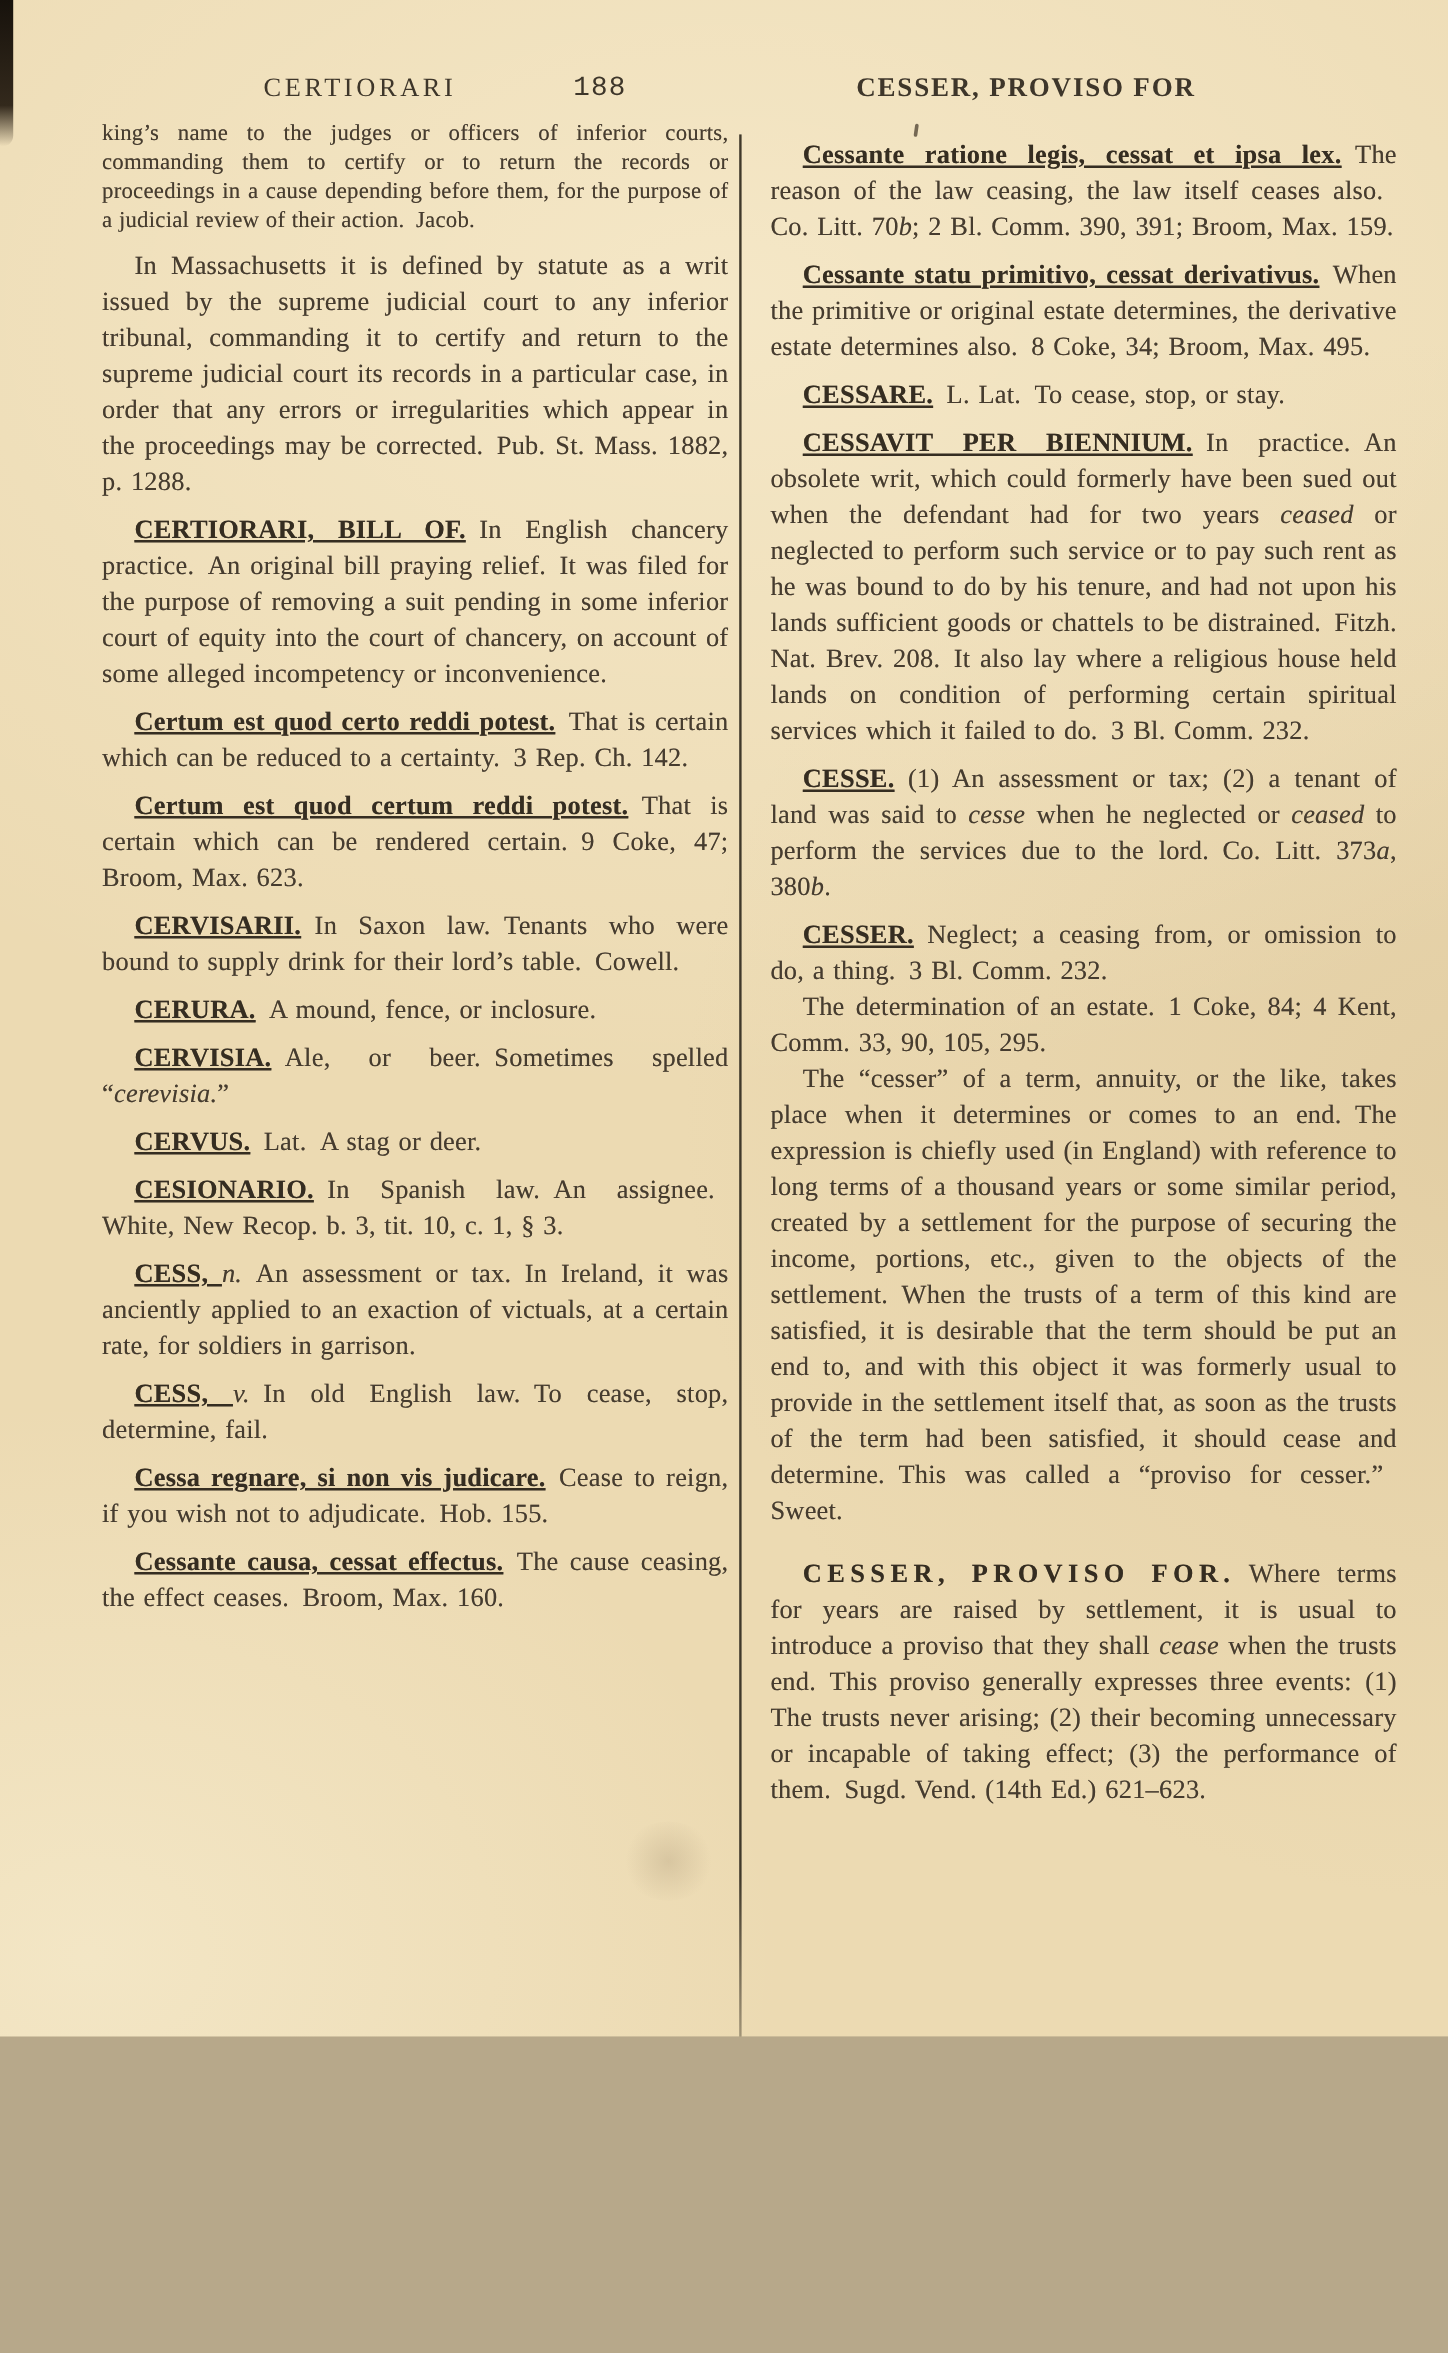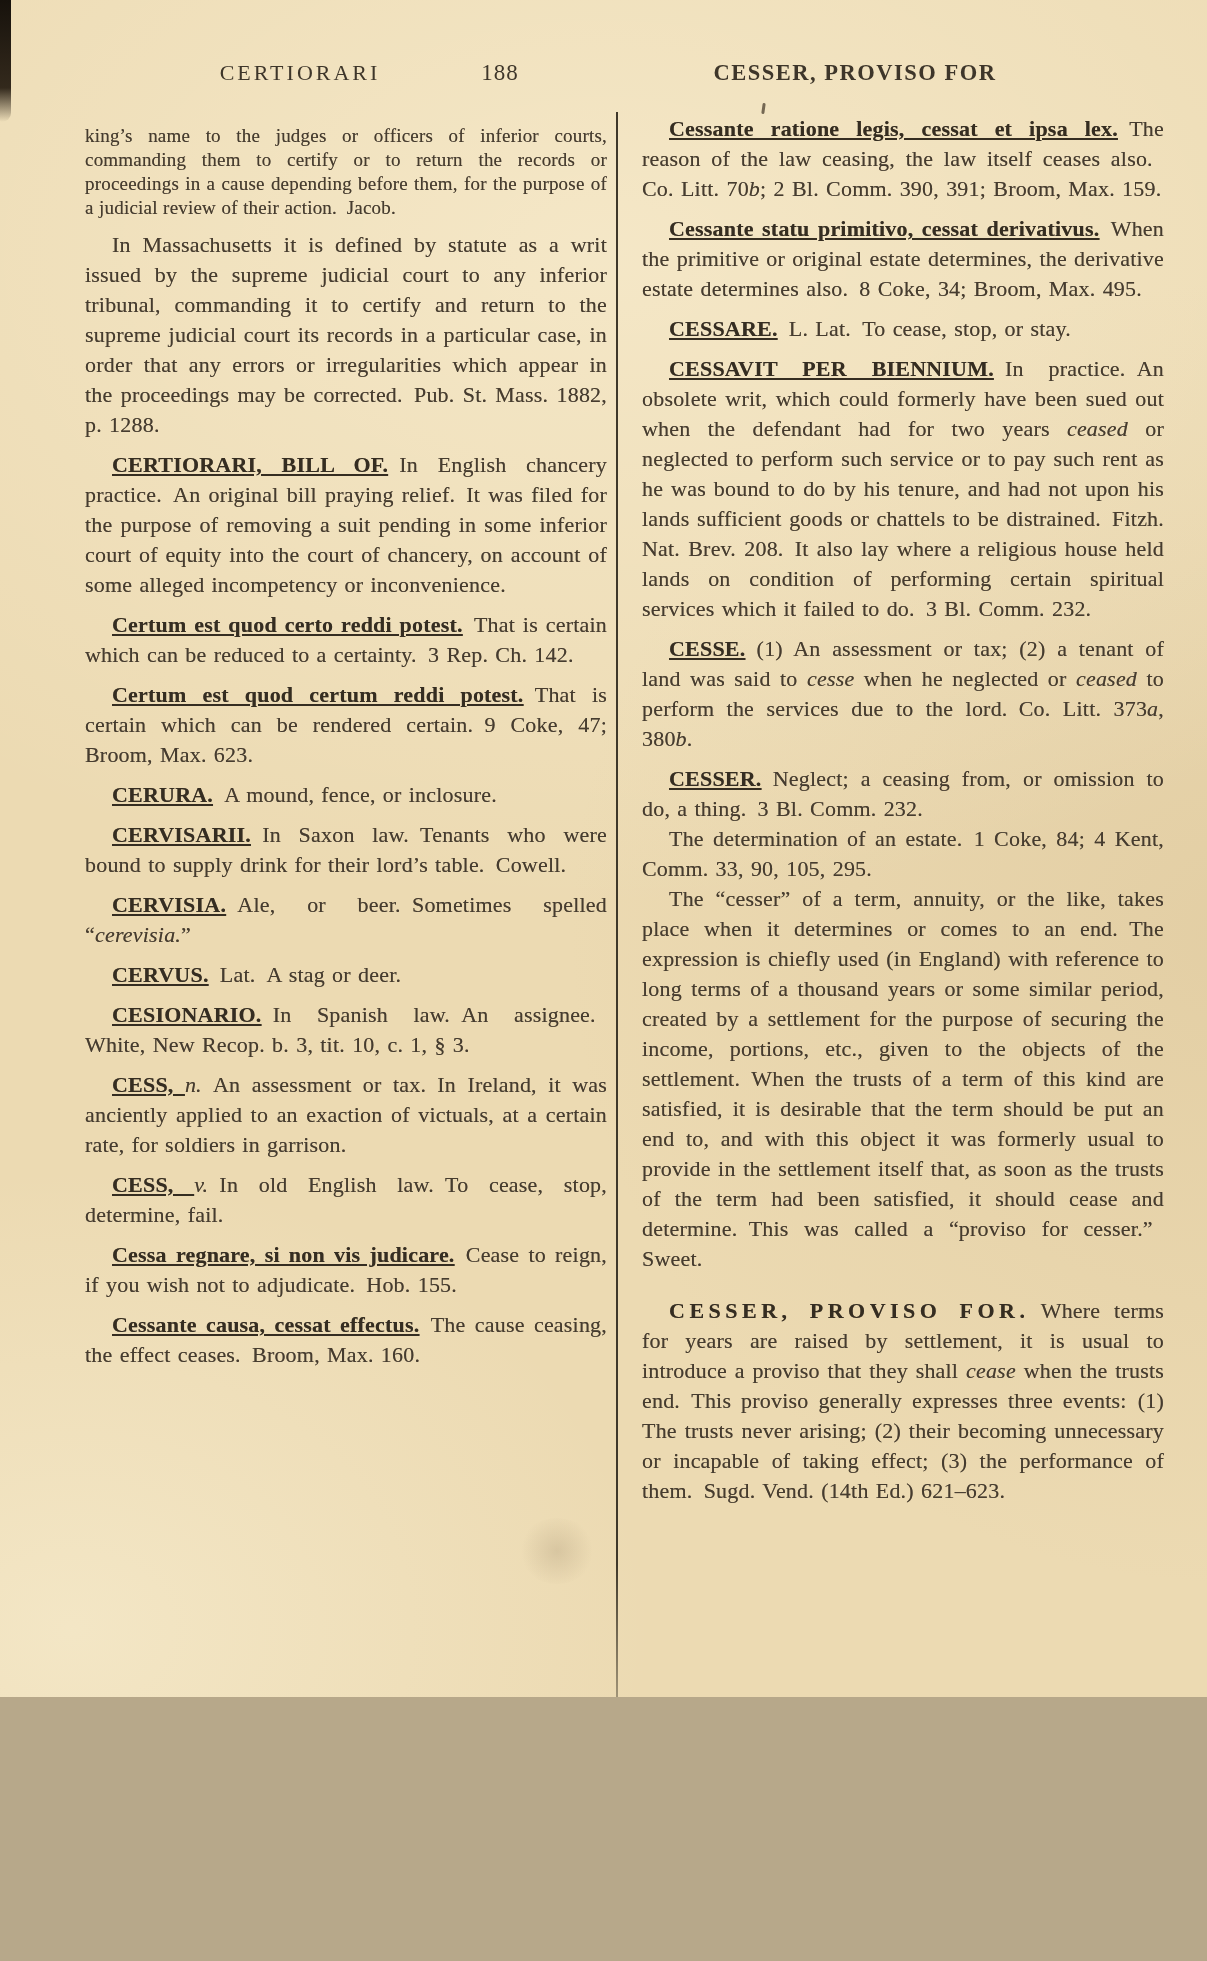--- a/index.html
+++ b/index.html
@@ -27,30 +27,30 @@
     position:absolute;left:0;top:0;width:11px;height:122px;
     background:linear-gradient(180deg,#17120c,#33291c 72%,rgba(51,41,28,0));
     border-radius:0 0 9px 2px;
   }
   
   .hdr{
     position:absolute;top:60px;height:34px;
     white-space:nowrap;text-align:center;color:#3e362a;
   }
   .hdr.left{left:40px;width:520px;font-size:22px;letter-spacing:3px;}
-  .hdr.num{left:455px;width:90px;font-size:23px;letter-spacing:1px;}
+  .hdr.num{left:455px;width:90px;font-size:23px;letter-spacing:1px;font-family:Liberation Mono, monospace;}
   .hdr.right{left:595px;width:520px;font-size:22.5px;font-weight:700;letter-spacing:1.5px;}
   
   .rule{
     position:absolute;left:616px;top:112px;width:2.4px;height:1688px;
     background:linear-gradient(180deg,var(--rule) 0%,var(--rule) 86%,rgba(63,56,42,0) 100%);
   }
   
   .col{
-    position:absolute;top:124px;width:522px;
+    position:absolute;top:100px;width:522px;
     font-size:22px;line-height:30px;
     text-align:justify;
     letter-spacing:0.2px;word-spacing:1.5px;
     text-shadow:0 0 0.4px rgba(60,50,40,0.55);
   }
   .col.left{left:85px;}
   .col.right{left:642px;top:114px;}
   .para{margin:10px 0 0 0;text-indent:27px;}
   .col > .para:first-child{margin-top:0;}
   .para.noindent{text-indent:0;}
@@ -91,22 +91,22 @@
   <div class="rule"></div>
   <div class="speck-tick"></div>
   <div class="stain"></div>
 
   <div class="col left" id="col-left">
       <p class="para small noindent"><span class="run-n">king’s name to the judges or officers of inferior courts, commanding them to certify or to return the records or proceedings in a cause depending before them, for the purpose of a judicial review of their action. Jacob.</span></p>
       <p class="para"><span class="run-n">In Massachusetts it is defined by statute as a writ issued by the supreme judicial court to any inferior tribunal, commanding it to certify and return to the supreme judicial court its records in a particular case, in order that any errors or irregularities which appear in the proceedings may be corrected. Pub. St. Mass. 1882, p. 1288.</span></p>
       <p class="para"><span class="run-b">CERTIORARI, BILL OF.</span><span class="run-n"> In English chancery practice. An original bill praying relief. It was filed for the purpose of removing a suit pending in some inferior court of equity into the court of chancery, on account of some alleged incompetency or inconvenience.</span></p>
       <p class="para"><span class="run-b">Certum est quod certo reddi potest.</span><span class="run-n"> That is certain which can be reduced to a certainty. 3 Rep. Ch. 142.</span></p>
       <p class="para"><span class="run-b">Certum est quod certum reddi potest.</span><span class="run-n"> That is certain which can be rendered certain. 9 Coke, 47; Broom, Max. 623.</span></p>
+      <p class="para"><span class="run-b">CERVISARII.</span><span class="run-n"> In Saxon law. Tenants who were bound to supply drink for their lord’s table. Cowell.</span></p>
       <p class="para"><span class="run-b">CERURA.</span><span class="run-n"> A mound, fence, or inclosure.</span></p>
-      <p class="para"><span class="run-b">CERVISARII.</span><span class="run-n"> In Saxon law. Tenants who were bound to supply drink for their lord’s table. Cowell.</span></p>
       <p class="para"><span class="run-b">CERVISIA.</span><span class="run-n"> Ale, or beer. Sometimes spelled “</span><span class="run-i">cerevisia.</span><span class="run-n">”</span></p>
       <p class="para"><span class="run-b">CERVUS.</span><span class="run-n"> Lat. A stag or deer.</span></p>
       <p class="para"><span class="run-b">CESIONARIO.</span><span class="run-n"> In Spanish law. An assignee. White, New Recop. b. 3, tit. 10, c. 1, § 3.</span></p>
       <p class="para"><span class="run-b">CESS, </span><span class="run-i">n.</span><span class="run-n"> An assessment or tax. In Ireland, it was anciently applied to an exaction of victuals, at a certain rate, for soldiers in garrison.</span></p>
       <p class="para"><span class="run-b">CESS, </span><span class="run-i">v.</span><span class="run-n"> In old English law. To cease, stop, determine, fail.</span></p>
       <p class="para"><span class="run-b">Cessa regnare, si non vis judicare.</span><span class="run-n"> Cease to reign, if you wish not to adjudicate. Hob. 155.</span></p>
       <p class="para"><span class="run-b">Cessante causa, cessat effectus.</span><span class="run-n"> The cause ceasing, the effect ceases. Broom, Max. 160.</span></p>
     </div>
   <div class="col right" id="col-right">
       <p class="para"><span class="run-b">Cessante ratione legis, cessat et ipsa lex.</span><span class="run-n"> The reason of the law ceasing, the law itself ceases also. Co. Litt. 70</span><span class="run-i">b</span><span class="run-n">; 2 Bl. Comm. 390, 391; Broom, Max. 159.</span></p>

